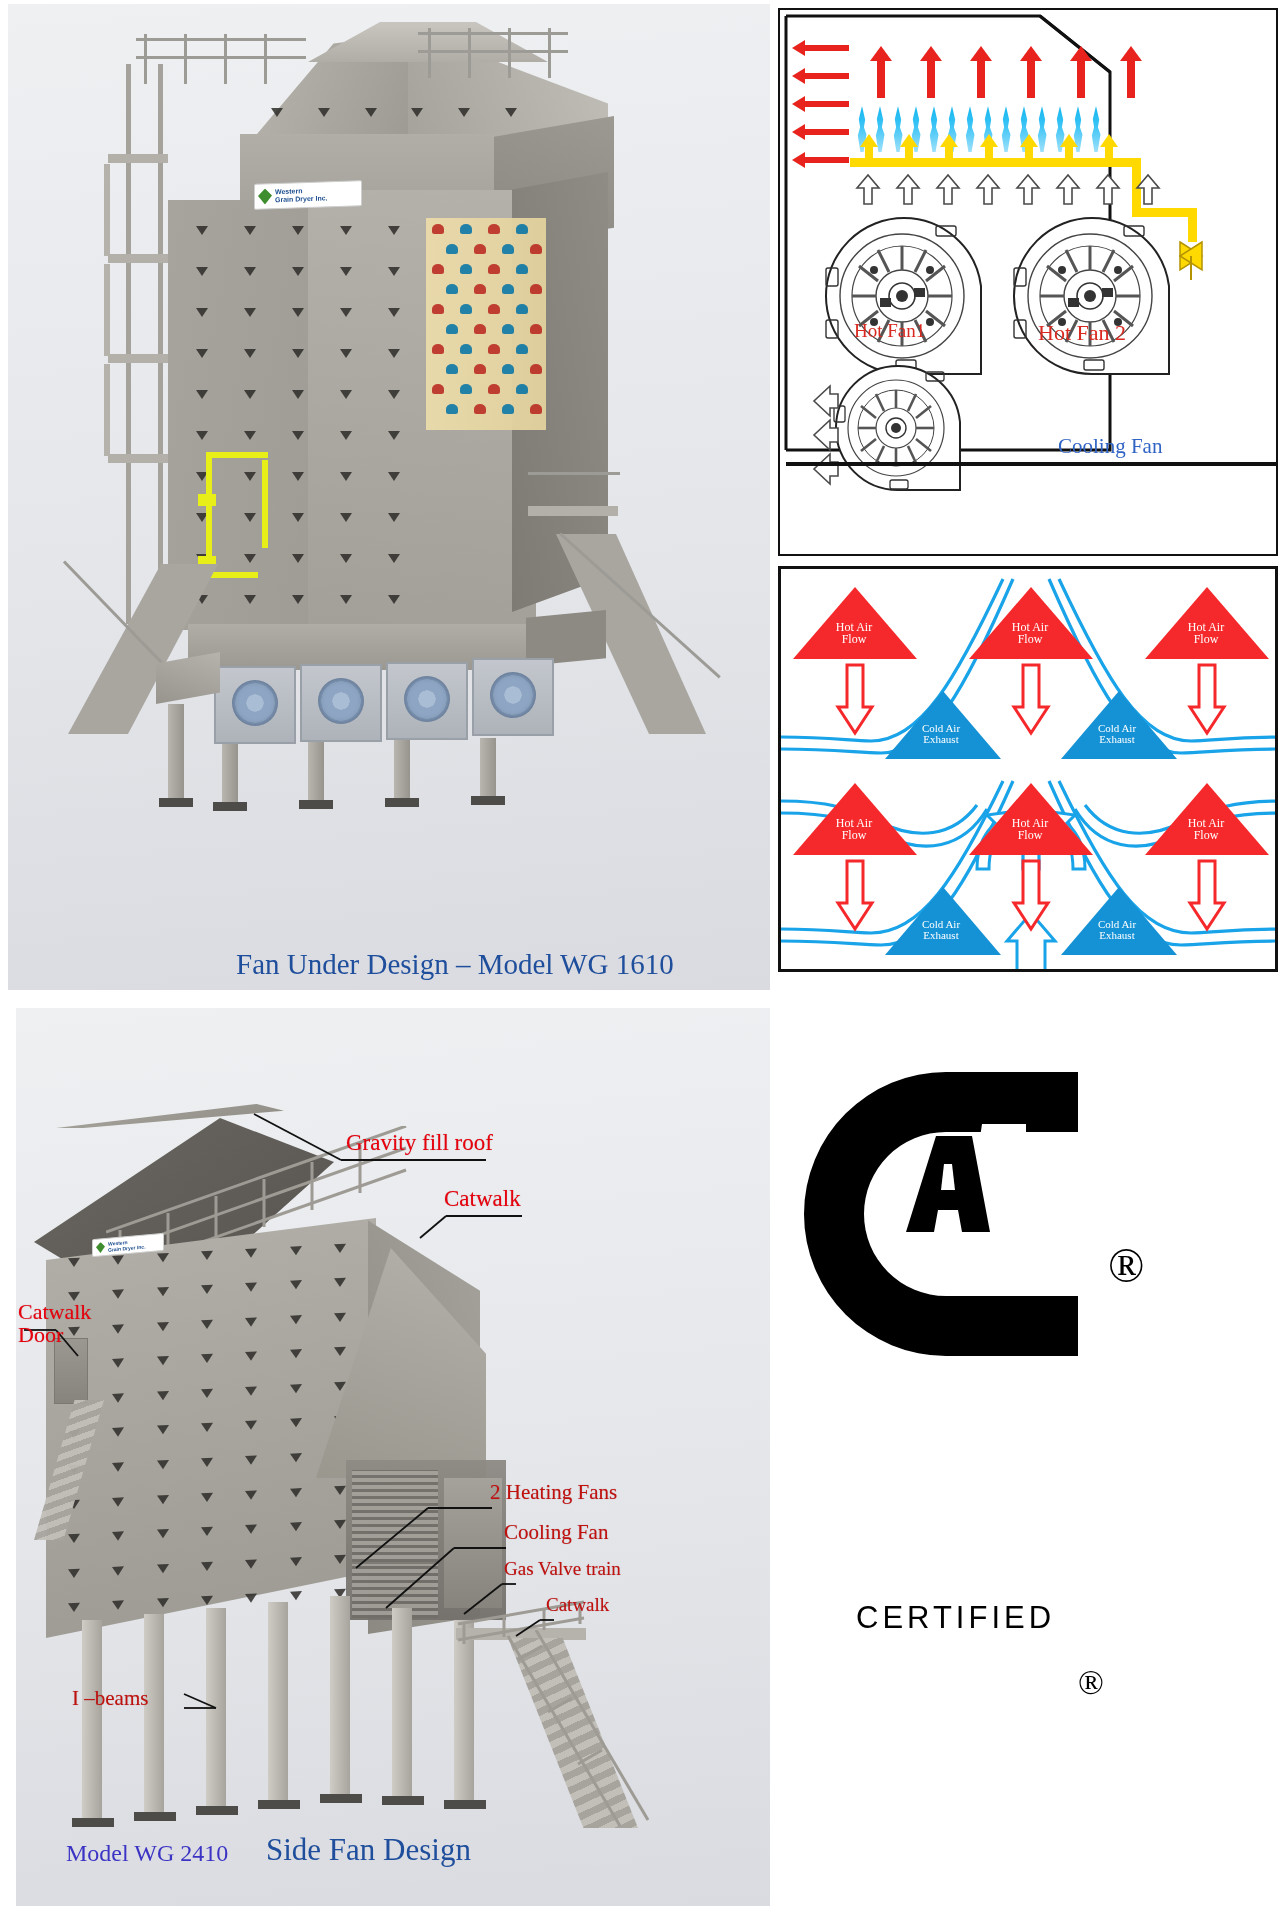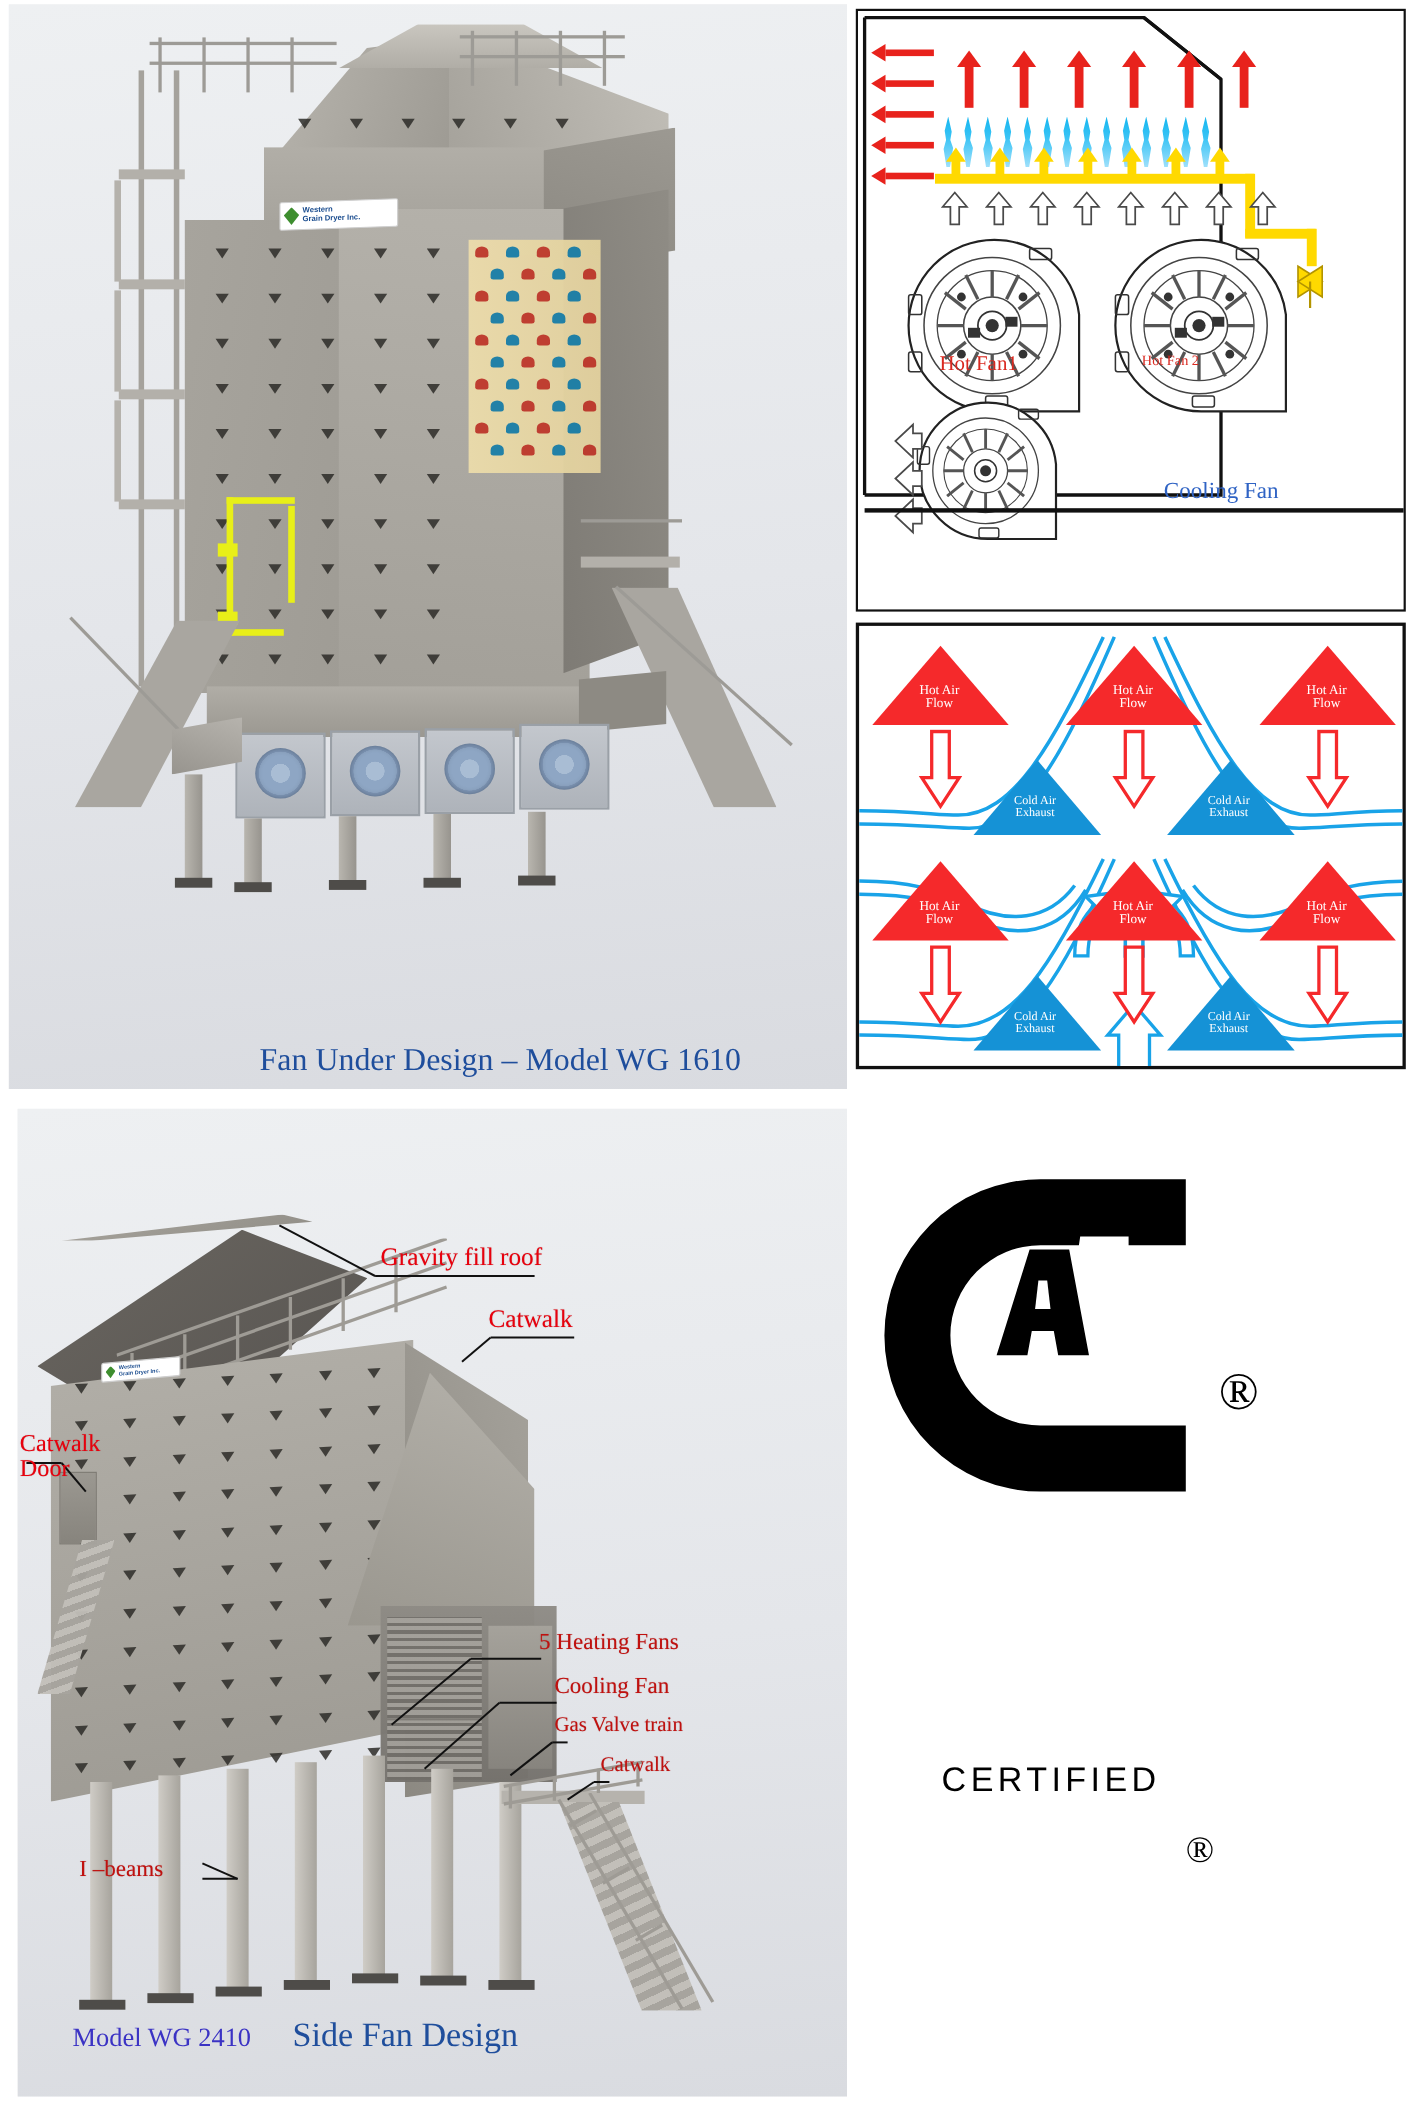--- a/index.html
+++ b/index.html
@@ -599,21 +599,21 @@
         <g fill="#333">
           <circle cx="114" cy="62" r="4"></circle>
             <circle cx="58" cy="62" r="4"></circle>
           <circle cx="114" cy="114" r="4"></circle>
             <circle cx="58" cy="114" r="4"></circle>
           <rect x="98" y="80" width="11" height="9"></rect>
             <rect x="64" y="90" width="11" height="9"></rect>
         </g>
       </svg>
     </div>
-    <div class="sch-label red" style="left:258px;top:310px;font-size:13px;">Hot Fan 2</div>
+    <div class="sch-label red" style="left:258px;top:310px;font-size:22px;">Hot Fan 2</div>
 
     <div class="blower" style="left:48px;top:350px;">
       <svg width="150" height="140" viewBox="0 0 150 140">
         <path d="M70 6 A62 62 0 1 0 70 130 L132 130 L132 62 A62 62 0 0 0 70 6 Z" fill="#fff" stroke="#222" stroke-width="2"></path>
         <circle cx="68" cy="68" r="48" fill="none" stroke="#444" stroke-width="1.2"></circle>
         <circle cx="68" cy="68" r="38" fill="none" stroke="#444" stroke-width="1"></circle>
         <circle cx="68" cy="68" r="20" fill="none" stroke="#444" stroke-width="1.2"></circle>
         <circle cx="68" cy="68" r="10" fill="none" stroke="#333" stroke-width="1.4"></circle>
         <circle cx="68" cy="68" r="5" fill="#333"></circle>
         <g stroke="#555" stroke-width="2.6">
@@ -968,21 +968,21 @@
         <line x1="200" y1="700" x2="168" y2="700"></line>
       </g>
     </svg>
 
     <div class="lbl-red" style="left:330px;top:122px;font-size:23px;">Gravity fill roof</div>
     <div class="lbl-red" style="left:428px;top:178px;font-size:23px;">Catwalk</div>
     <div class="lbl-red" style="left:2px;top:292px;font-size:22px;line-height:1.05;">
       <span>Catwalk</span><br>
       <span>Door</span>
     </div>
-    <div class="lbl-red dark" style="left:474px;top:472px;font-size:21px;">5 Heating Fans</div>
+    <div class="lbl-red dark" style="left:474px;top:472px;font-size:21px;">2 Heating Fans</div>
     <div class="lbl-red dark" style="left:488px;top:512px;font-size:21px;">Cooling Fan</div>
     <div class="lbl-red dark" style="left:488px;top:550px;font-size:19px;">Gas Valve train</div>
     <div class="lbl-red dark" style="left:530px;top:586px;font-size:19px;">Catwalk</div>
     <div class="lbl-red dark" style="left:56px;top:678px;font-size:21px;">I –beams</div>
 
     <div class="cap-purple" style="left:50px;top:832px;font-size:24px;">Model WG 2410</div>
     <div class="cap-blue" style="left:250px;top:824px;font-size:31px;">Side Fan Design</div>
   </div>
 
   <div class="panel" id="panel-logos">

